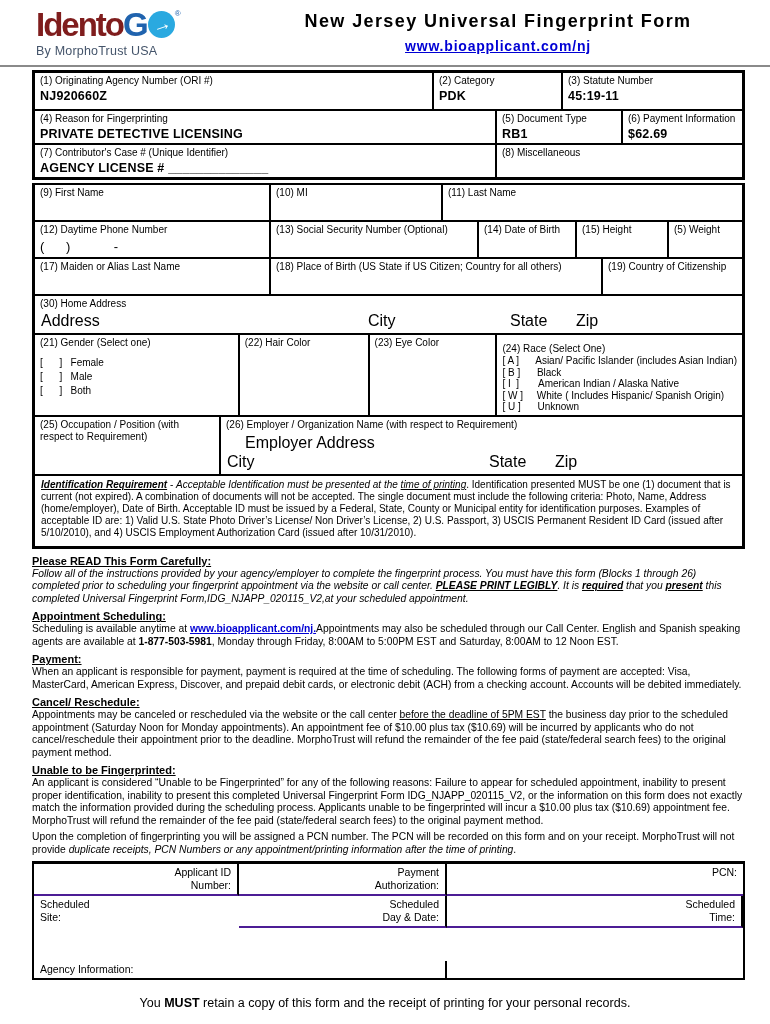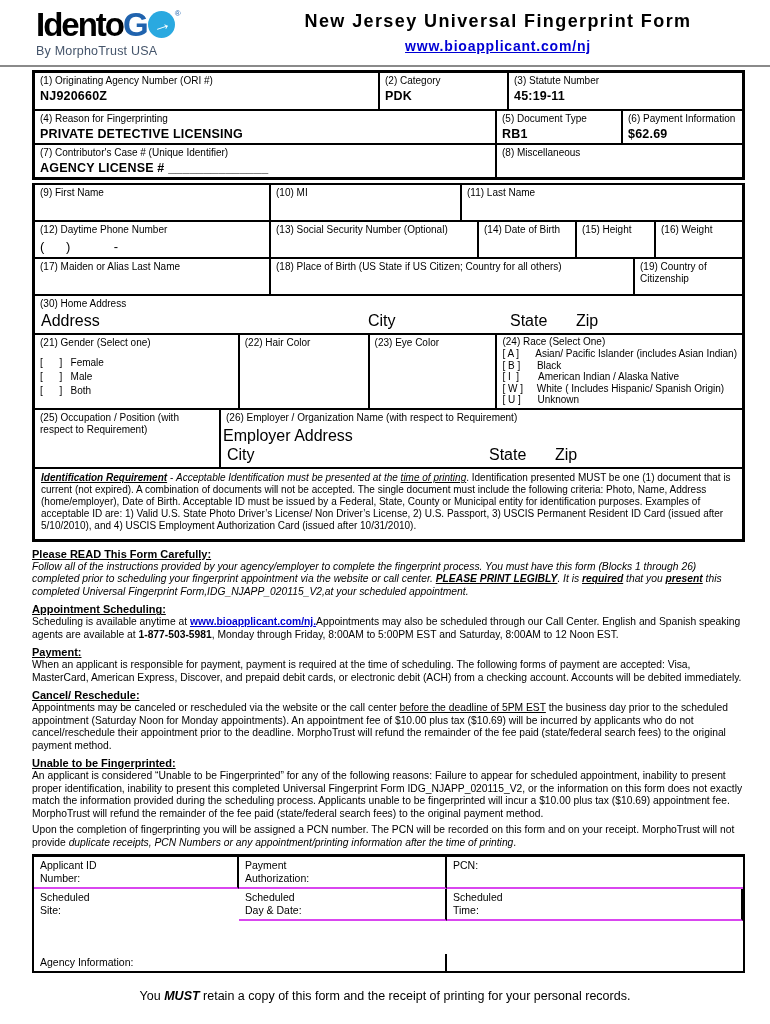--- a/index.html
+++ b/index.html
@@ -40,54 +40,54 @@
   .sections { width: 713px; margin-left: 32px; margin-top: 5px; }
   .sec { margin-bottom: 4px; }
   .sec-h { font-size: 11px; font-weight: bold; text-decoration: underline; line-height: 14px; }
   .sec-b { font-size: 10.3px; line-height: 12.5px; }
 
   
   .t3 { width: 713px; margin-left: 32px; margin-top: 5px; border: 2px solid #000; border-top-width: 3px;
         display: grid; grid-template-columns: 205px 208px 296px; grid-template-rows: 32px 32px 33px; }
   .t3 .c { padding: 2px 6px; font-size: 10.5px; line-height: 13px; white-space: pre-line; }
   .t3 .br { border-right: 2px solid #000; }
-  .t3 .bb { border-bottom: 2px solid #d946ef; }
+  .t3 .bb { border-bottom: 2px solid #4c1d95; text-align: right; }
   .t3 .site { grid-row: 2 / span 2; }
   .t3 .agency { grid-column: 1 / span 2; }
 
   
   .foot1 { text-align: center; font-size: 12.5px; margin-top: 16px; }
 </style>
 </head>
 <body>
 
 <div class="page">
 
   <div class="header">
     <div class="logo-block">
       <div class="logo-row">
-        <span class="logo-word" style="color:#000000">Idento</span>
+        <span class="logo-word" style="color:#7f1d1d">Idento</span>
           <span class="logo-word" style="color:#2063AE">G</span>
           <span class="logo-circle" style="background:#2AA9E0">
             <span class="logo-arrow">→</span>
           </span>
           <span class="logo-reg" style="color:#2063AE">®</span>
       </div>
       <div class="logo-tagline" style="color:#44546A">By MorphoTrust USA</div>
     </div>
     <div class="title-block">
       <div class="page-title">New Jersey Universal Fingerprint Form</div>
       <a class="page-link" style="color:#0000D4">www.bioapplicant.com/nj</a>
     </div>
   </div>
   <div class="header-rule"></div>
 
   <div class="tbl t1">
     <div class="row" style="min-height:38px">
-      <div class="cell" style="width:345px">
+      <div class="cell" style="width:399px">
         <div class="lbl">(1) Originating Agency Number (ORI #)</div>
         <div class="val">NJ920660Z</div>
       </div>
       <div class="cell" style="width:129px">
         <div class="lbl">(2) Category</div>
         <div class="val">PDK</div>
       </div>
       <div class="cell" style="flex:1">
         <div class="lbl">(3) Statute Number</div>
         <div class="val">45:19-11</div>
@@ -116,50 +116,50 @@
         <div class="lbl">(8) Miscellaneous</div>
       </div>
     </div>
   </div>
 
   <div class="tbl t2">
     <div class="row" style="min-height:37px">
       <div class="cell" style="width:236px">
           <div class="lbl">(9) First Name</div>
         </div>
-      <div class="cell" style="width:191px">
+      <div class="cell" style="width:172px">
           <div class="lbl">(10) MI</div>
         </div>
       <div class="cell" style="flex:1">
           <div class="lbl">(11) Last Name</div>
         </div>
     </div>
     <div class="row" style="min-height:37px">
       <div class="cell" style="width:236px">
         <div class="lbl">(12) Daytime Phone Number</div>
         <div class="pre" style="font-size:13px;margin-top:3px">(      )            -</div>
       </div>
       <div class="cell" style="width:208px">
           <div class="lbl">(13) Social Security Number (Optional)</div>
         </div>
       <div class="cell" style="width:98px">
           <div class="lbl">(14) Date of Birth</div>
         </div>
-      <div class="cell" style="width:79px">
+      <div class="cell" style="width:92px">
           <div class="lbl">(15) Height</div>
         </div>
       <div class="cell" style="flex:1">
-          <div class="lbl">(16) Weight</div>
+          <div class="lbl">(5) Weight</div>
         </div>
     </div>
     <div class="row" style="min-height:37px">
       <div class="cell" style="width:236px">
           <div class="lbl">(17) Maiden or Alias Last Name</div>
         </div>
-      <div class="cell" style="width:364px">
+      <div class="cell" style="width:332px">
           <div class="lbl">(18) Place of Birth (US State if US Citizen; Country for all others)</div>
         </div>
       <div class="cell" style="flex:1">
           <div class="lbl">(19) Country of Citizenship</div>
         </div>
     </div>
     <div class="row" style="min-height:39px">
       <div class="cell" style="flex:1">
         <div class="lbl">(30) Home Address</div>
         <span class="sub-abs" style="left:6px">Address</span>
@@ -176,36 +176,36 @@
           <div class="opt">[      ]   Male</div>
           <div class="opt">[      ]   Both</div>
         </div>
       </div>
       <div class="cell" style="width:130px">
           <div class="lbl">(22) Hair Color</div>
         </div>
       <div class="cell" style="width:128px">
           <div class="lbl">(23) Eye Color</div>
         </div>
-      <div class="cell" style="flex:1;padding-top:1px">
+      <div class="cell" style="flex:1;padding-top:8px">
         <div class="lbl">(24) Race (Select One)</div>
         <div class="race-opt">[ A ]      Asian/ Pacific Islander (includes Asian Indian)</div>
         <div class="race-opt">[ B ]      Black</div>
         <div class="race-opt">[ I  ]       American Indian / Alaska Native</div>
         <div class="race-opt">[ W ]     White ( Includes Hispanic/ Spanish Origin)</div>
         <div class="race-opt">[ U ]      Unknown</div>
       </div>
     </div>
     <div class="row" style="min-height:59px">
       <div class="cell" style="width:186px">
           <div class="lbl">(25) Occupation / Position (with respect to Requirement)</div>
         </div>
       <div class="cell" style="flex:1">
         <div class="lbl">(26) Employer / Organization Name (with respect to Requirement)</div>
-        <span class="sub-abs" style="left:2px;bottom:22px">Employer Address</span>
+        <span class="sub-abs" style="left:24px;bottom:22px">Employer Address</span>
         <span class="sub-abs" style="left:6px">City</span>
         <span class="sub-abs" style="left:268px">State</span>
         <span class="sub-abs" style="left:334px">Zip</span>
       </div>
     </div>
     <div class="row" style="min-height:70px">
       <div class="cell idreq" style="flex:1"><span style="font-weight: bold; font-style: italic; text-decoration: underline;">Identification Requirement</span><span> - </span><span style="font-style: italic;">Acceptable Identification must be presented at the </span><span style="font-style: italic; text-decoration: underline;">time of printing</span><span>.  Identification presented MUST be one (1) document that is current (not expired).  A combination of documents will not be accepted.  The single document must include the following criteria:  Photo, Name, Address (home/employer), Date of Birth.  Acceptable ID must be issued by a Federal, State, County or Municipal entity for identification purposes. Examples of acceptable ID are: 1) Valid U.S. State Photo Driver’s License/ Non Driver’s License, 2) U.S. Passport, 3) USCIS Permanent Resident ID Card (issued after 5/10/2010), and 4) USCIS Employment Authorization Card (issued after 10/31/2010).</span></div>
     </div>
   </div>
 
@@ -243,15 +243,15 @@
     <div class="c bb">PCN:</div>
     <div class="c br bb">Scheduled
 Day &amp; Date:</div>
     <div class="c br bb">Scheduled
 Time:</div>
     <div class="c site">Scheduled
 Site:</div>
     <div class="c br agency">Agency Information:</div>
   </div>
 
-  <div class="foot1"><span>You </span><span style="font-weight: bold; font-style: italic;">MUST</span><span> retain a copy of this form and the receipt of printing for your personal records.</span></div>
+  <div class="foot1"><span>You </span><span style="font-weight: bold;">MUST</span><span> retain a copy of this form and the receipt of printing for your personal records.</span></div>
 
 </div>
 
 </body></html>

